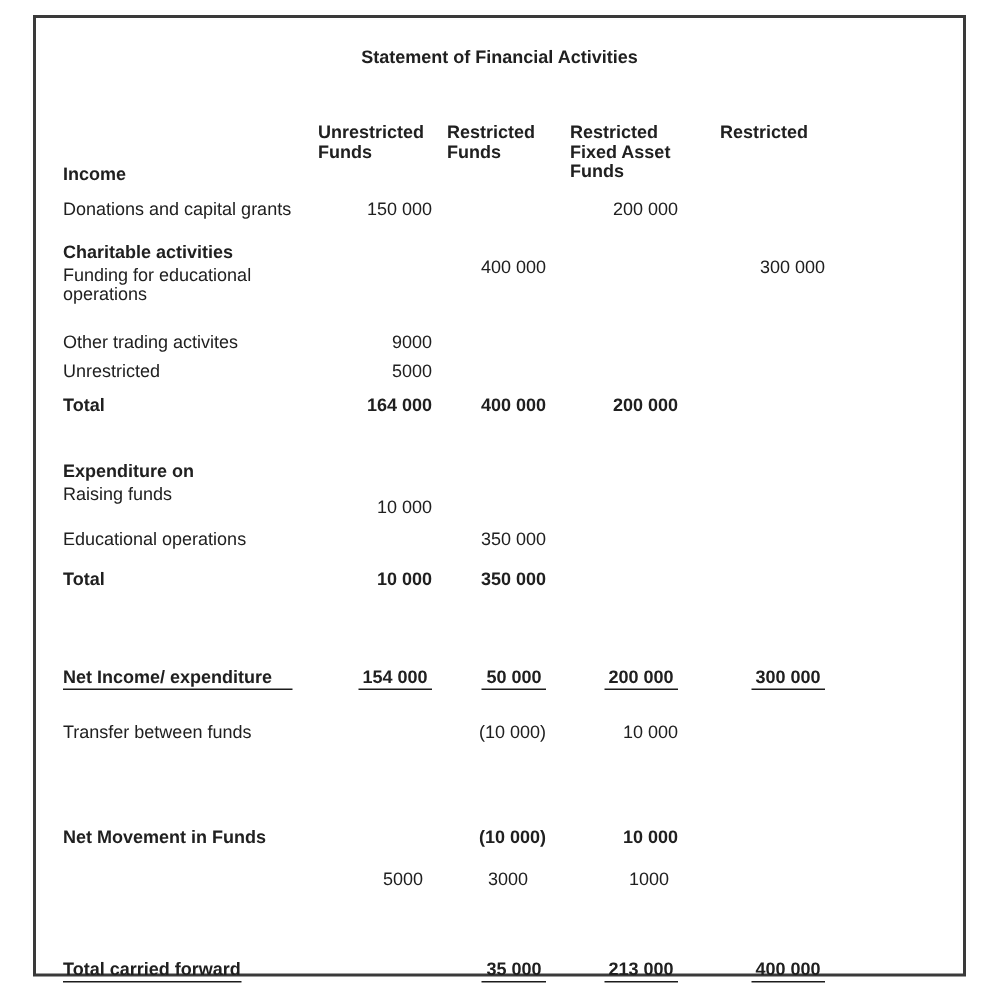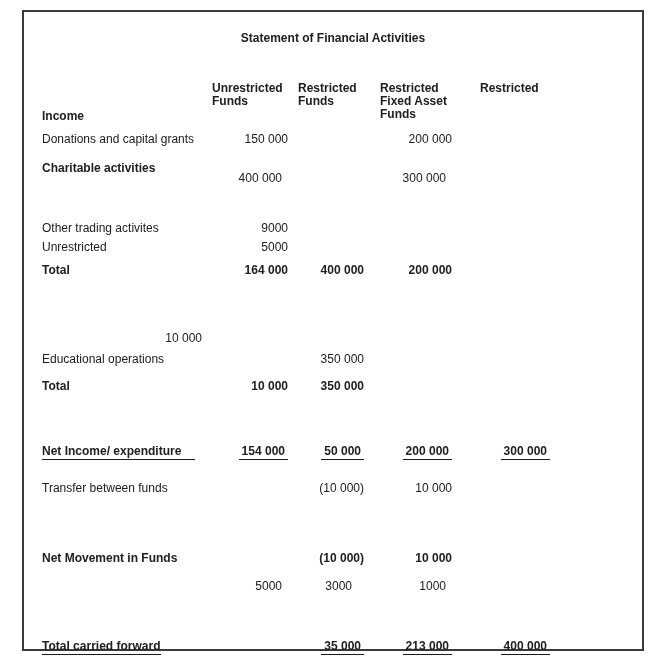--- a/index.html
+++ b/index.html
@@ -107,20 +107,21 @@
 
     <div class="row bold" style="top:150px">
       <div class="cell label">Charitable activities</div>
       <div class="cell num c1"></div>
       <div class="cell num c2"></div>
       <div class="cell num c3"></div>
       <div class="cell num c4"></div>
     </div>
 
     <div class="row vup" style="top:165px">
+      <div class="cell label">Funding for educational operations</div>
       <div class="cell num c1"></div>
       <div class="cell num c2"><span>400 000</span></div>
       <div class="cell num c3"></div>
       <div class="cell num c4"><span>300 000</span></div>
     </div>
 
     <div class="row" style="top:210px">
       <div class="cell label">Other trading activites</div>
       <div class="cell num c1"><span>9000</span></div>
       <div class="cell num c2"></div>
@@ -137,22 +138,30 @@
     </div>
 
     <div class="row bold" style="top:252px">
       <div class="cell label">Total</div>
       <div class="cell num c1"><span>164 000</span></div>
       <div class="cell num c2"><span>400 000</span></div>
       <div class="cell num c3"><span>200 000</span></div>
       <div class="cell num c4"></div>
     </div>
 
+    <div class="row bold" style="top:296px">
+      <div class="cell label">Expenditure on</div>
+      <div class="cell num c1"></div>
+      <div class="cell num c2"></div>
+      <div class="cell num c3"></div>
+      <div class="cell num c4"></div>
+    </div>
 
     <div class="row vdown" style="top:311px">
+      <div class="cell label">Raising funds</div>
       <div class="cell num c1"><span>10 000</span></div>
       <div class="cell num c2"></div>
       <div class="cell num c3"></div>
       <div class="cell num c4"></div>
     </div>
 
     <div class="row" style="top:341px">
       <div class="cell label">Educational operations</div>
       <div class="cell num c1"></div>
       <div class="cell num c2"><span>350 000</span></div>

